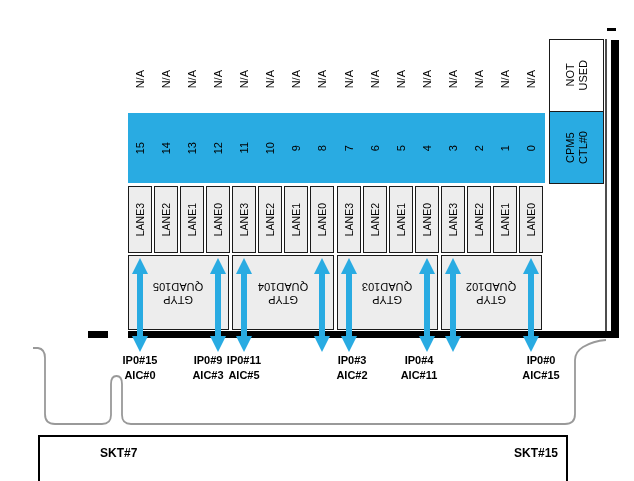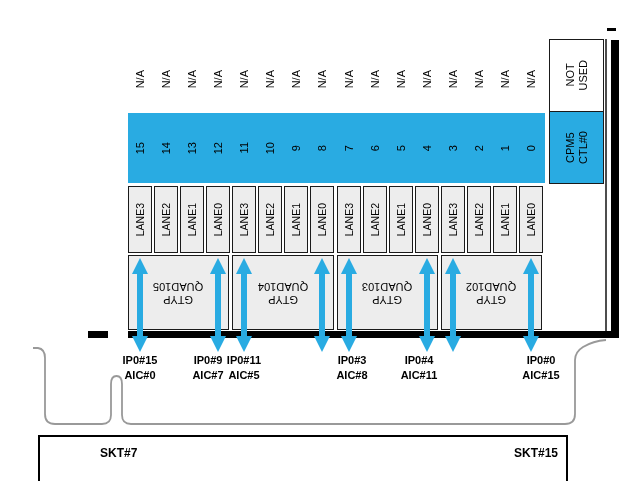--- a/index.html
+++ b/index.html
@@ -251,21 +251,21 @@
       <div>IP0#15</div>
       <div>AIC#0</div>
     </div>
     <div class="abs cell arrow" style="left: 210px; top: 258px; width: 16px; height: 94px;">
       <div class="head-up"></div>
       <div class="shaft"></div>
       <div class="head-down"></div>
     </div>
     <div class="abs cell conn-label" style="left: 176px; top: 353px; width: 64px; height: 30px; display: block;">
       <div>IP0#9</div>
-      <div>AIC#7</div>
+      <div>AIC#3</div>
     </div>
     <div class="abs cell arrow" style="left: 236px; top: 258px; width: 16px; height: 94px;">
       <div class="head-up"></div>
       <div class="shaft"></div>
       <div class="head-down"></div>
     </div>
     <div class="abs cell conn-label" style="left: 212px; top: 353px; width: 64px; height: 30px; display: block;">
       <div>IP0#11</div>
       <div>AIC#5</div>
     </div>
@@ -274,21 +274,21 @@
       <div class="shaft"></div>
       <div class="head-down"></div>
     </div>
     <div class="abs cell arrow" style="left: 341px; top: 258px; width: 16px; height: 94px;">
       <div class="head-up"></div>
       <div class="shaft"></div>
       <div class="head-down"></div>
     </div>
     <div class="abs cell conn-label" style="left: 320px; top: 353px; width: 64px; height: 30px; display: block;">
       <div>IP0#3</div>
-      <div>AIC#8</div>
+      <div>AIC#2</div>
     </div>
     <div class="abs cell arrow" style="left: 419px; top: 258px; width: 16px; height: 94px;">
       <div class="head-up"></div>
       <div class="shaft"></div>
       <div class="head-down"></div>
     </div>
     <div class="abs cell conn-label" style="left: 387px; top: 353px; width: 64px; height: 30px; display: block;">
       <div>IP0#4</div>
       <div>AIC#11</div>
     </div>

